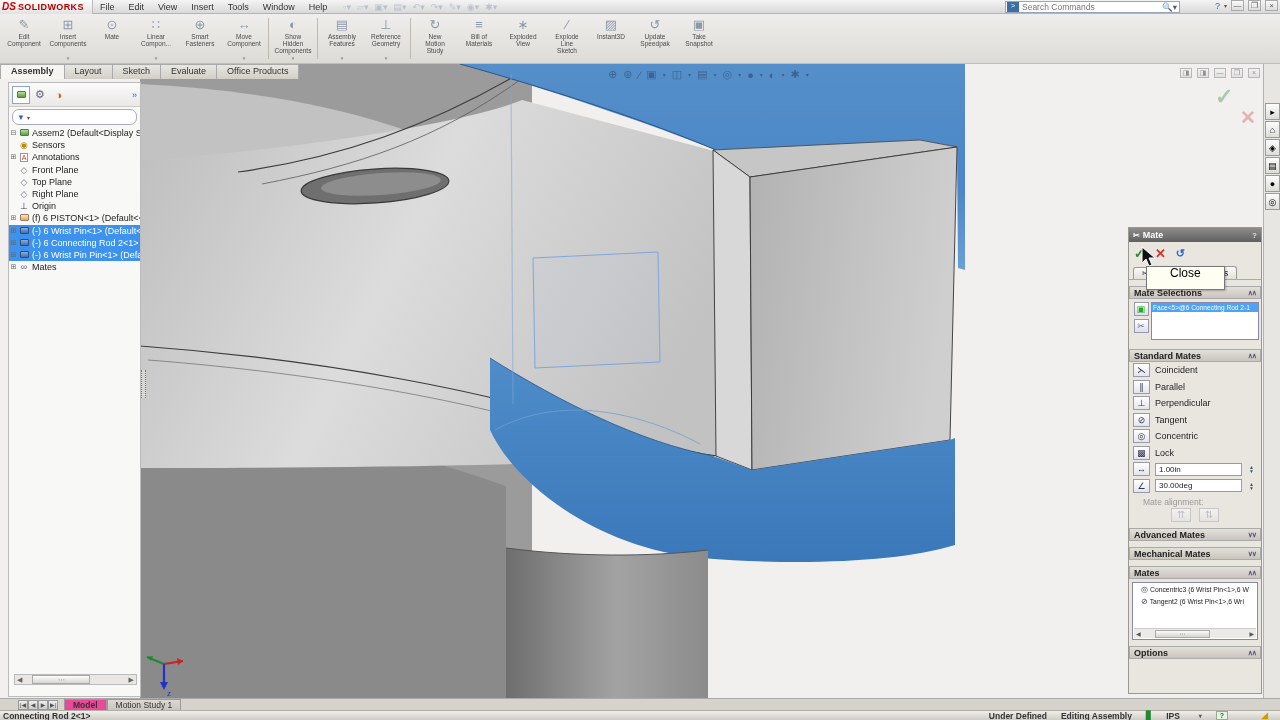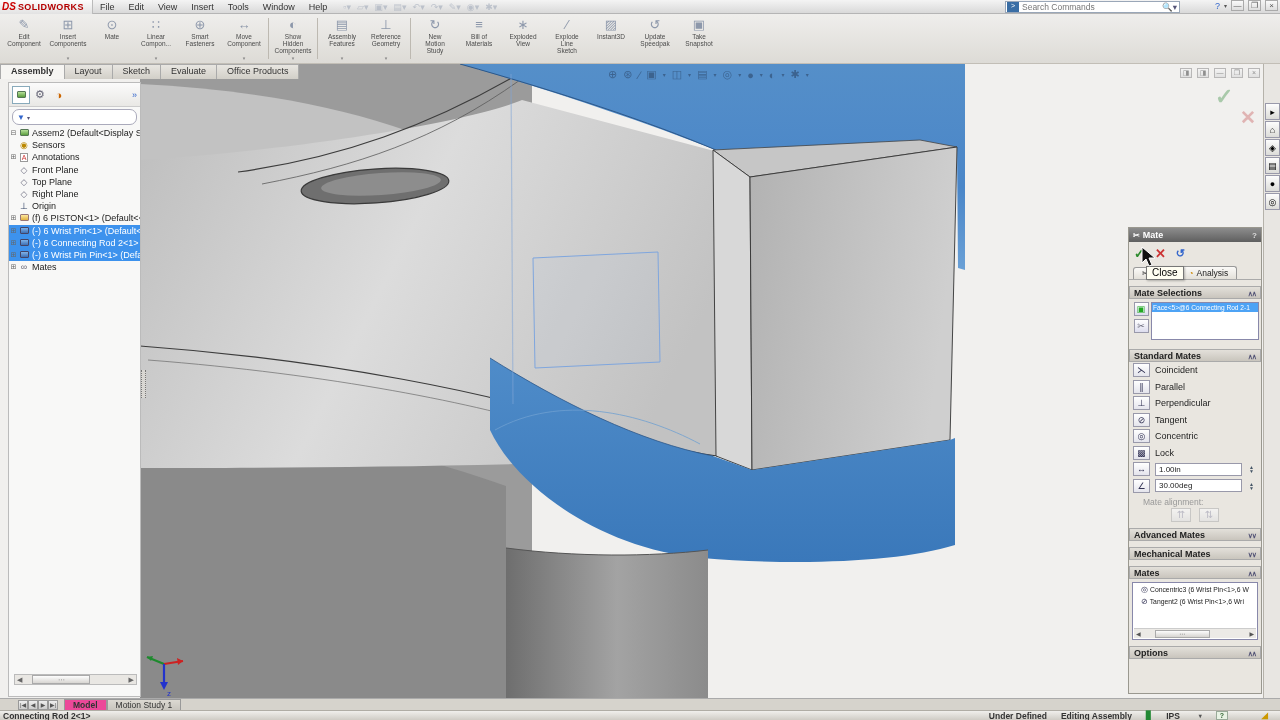--- a/index.html
+++ b/index.html
@@ -92,21 +92,21 @@
   #mate-title { height:14px; background:linear-gradient(#8d8d8d,#5f5f5f);
     color:#fff; display:flex; align-items:center; padding:0 4px; font-weight:bold; }
   #mate-title .q { margin-left:auto; font-size:8px; color:#ddd;}
   #mate-actions { height:22px; display:flex; align-items:center; gap:10px; padding-left:5px;
     font-size:13px; font-weight:bold; }
   #mate-ok { color:#2e8b2e; } #mate-cancel { color:#c33; } #mate-undo { color:#36c; font-size:11px;}
   #mate-tabs { height:16px; display:flex; align-items:flex-end; padding-left:4px; border-bottom:1px solid #aaa;}
   .mtab { background:linear-gradient(#fbfaf8,#e3e0d9); border:1px solid #999; border-bottom:none;
     border-radius:3px 3px 0 0; padding:1px 8px; font-size:8.5px; display:flex; gap:3px; align-items:center;}
   .ghdr { height:13px; background:linear-gradient(#e3e0da,#c9c5bd); border:1px solid #aaa;
-    display:flex; align-items:flex-end; padding:0 4px; font-weight:bold; font-size:9px; margin-top:6px;}
+    display:flex; align-items:center; padding:0 4px; font-weight:bold; font-size:9px; margin-top:6px;}
   .ghdr .chev { margin-left:auto; font-size:7px; color:#557; letter-spacing:-1px;}
   #sel-area { display:flex; padding:3px 2px; }
   #sel-icons { display:flex; flex-direction:column; gap:3px; width:20px; align-items:center;}
   .sicon-box { width:15px; height:14px; border:1px solid #99a; background:linear-gradient(#fff,#dde);
     font-size:9px; text-align:center; line-height:13px;}
   #sel-list { flex:1; height:38px; background:#fff; border:1px solid #88a; overflow:hidden;}
   #sel-list .selrow { background:#4da3f5; color:#fff; font-size:6.6px; padding:1px 1px; white-space:nowrap;}
   .mate-row { display:flex; align-items:center; height:16.5px; padding-left:4px; gap:5px;}
   .micon { width:17px; height:14px; border:1px solid #99a; background:linear-gradient(#fff,#e4e4ec);
     display:flex; align-items:center; justify-content:center; font-size:9px; color:#335; flex:none;}
@@ -122,21 +122,21 @@
     white-space:nowrap; overflow:hidden; color:#222;}
   .mlrow .mli { font-size:8px; margin-right:2px; color:#335;}
   #mates-scroll { position:absolute; left:1px; bottom:1px; right:1px; height:10px; background:#eceae6;
     border-top:1px solid #ccc; display:flex; align-items:center; font-size:6px; color:#555;}
   #mates-scroll .thumb { flex:0 0 55px; height:8px; background:linear-gradient(#fcfcfc,#d6d4d0);
     border:1px solid #aaa; margin-left:14px; text-align:center; line-height:7px;}
 
   
   #cursor { position:absolute; left:1141px; top:246px; z-index:40; }
   #tooltip { position:absolute; left:1146px; top:266px; z-index:39; background:#fffef2;
-    border:1px solid #777; font-size:10px; padding:0 5px; height:14px; line-height:12px; box-shadow:1px 1px 2px rgba(0,0,0,.25);}
+    border:1px solid #777; font-size:12px; padding:0 23px; height:24px; line-height:12px; box-shadow:1px 1px 2px rgba(0,0,0,.25);}
 
   
   #taskpane { left:1263px; top:64px; width:17px; height:634px; background:#e8e6e2;
     border-left:1px solid #b5b2aa; z-index:9; }
   .tp-tab { width:15px; height:17px; margin:1px 0 0 1px; border:1px solid #99a;
     background:linear-gradient(#fdfdfd,#dcdcd8); font-size:9px; text-align:center; line-height:16px; }
 
   
   #bottombar { left:0; top:698px; width:1280px; height:12px; background:#d6d3cc;
     border-top:1px solid #aaa; display:flex; align-items:flex-end; font-size:8.5px; z-index:30;}

